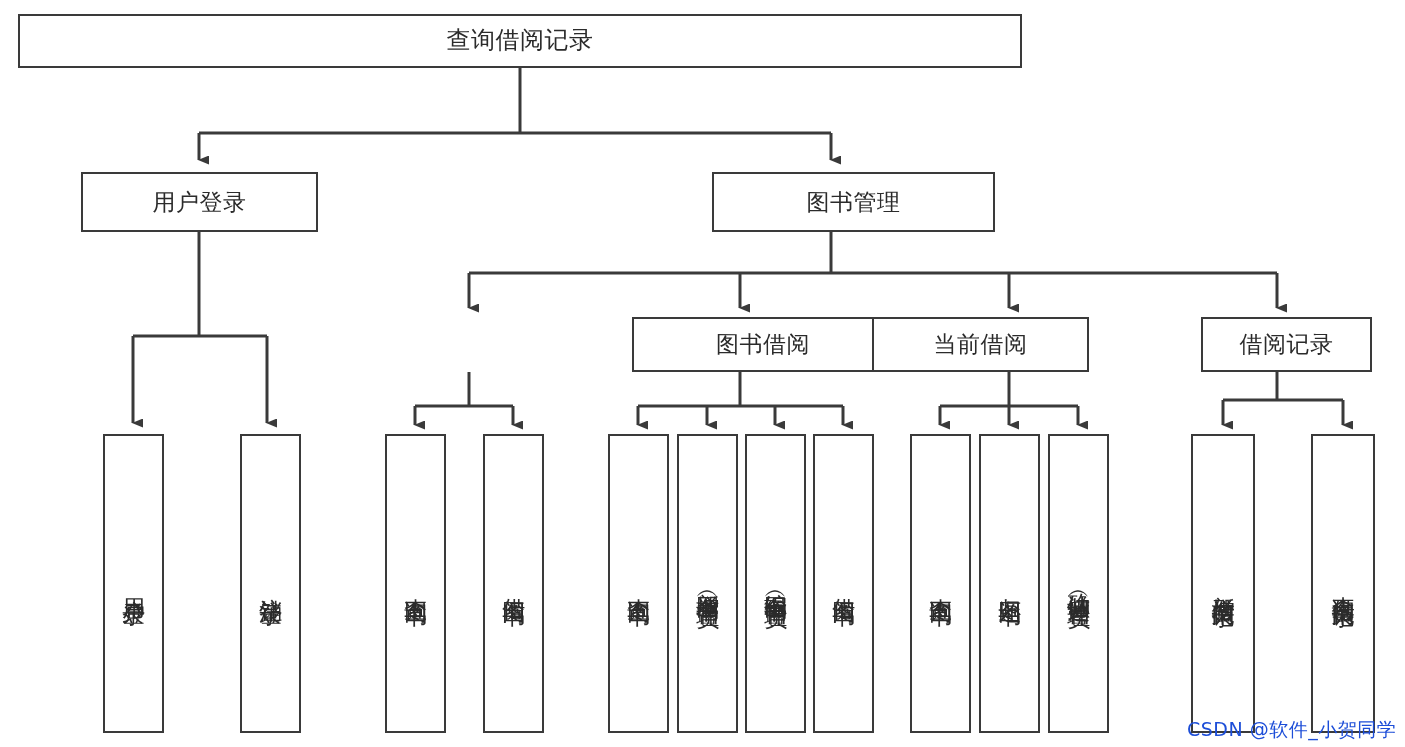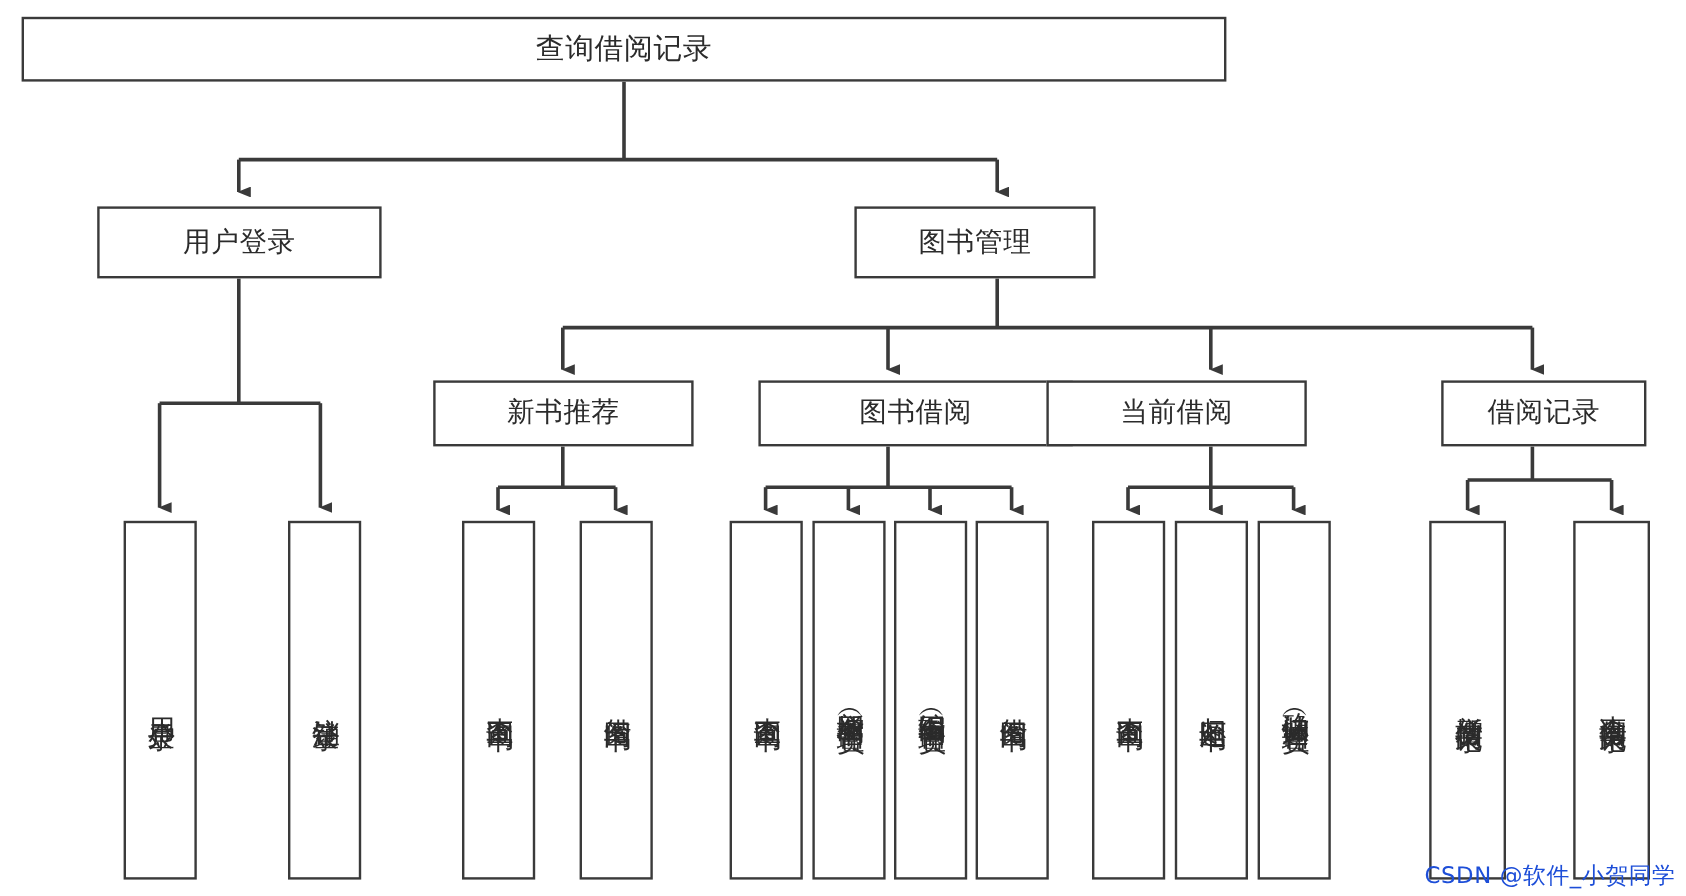--- a/index.html
+++ b/index.html
@@ -120,27 +120,24 @@
     </g>
   </svg>
 
   <div class="node-box root" style="left:18px; top:14px; width:1004px; height:54px;">
     <span class="node-label-h">查询借阅记录</span>
   </div>
 
   <div class="node-box" style="left:81px; top:172px; width:237px; height:60px;">
     <span class="node-label-h">用户登录</span>
   </div>
-  <div class="node-box" style="left:712px; top:172px; width:201px; height:60px;">
+  <div class="node-box" style="left:712px; top:172px; width:283px; height:60px;">
     <span class="node-label-h">图书管理</span>
   </div>
 
-  <div class="node-box" style="left:361px; top:317px; width:217px; height:55px;">
-    <span class="node-label-h">新书推荐</span>
-  </div>
   <div class="node-box" style="left:632px; top:317px; width:262px; height:55px;">
     <span class="node-label-h">图书借阅</span>
   </div>
   <div class="node-box" style="left:872px; top:317px; width:217px; height:55px;">
     <span class="node-label-h">当前借阅</span>
   </div>
   <div class="node-box" style="left:1201px; top:317px; width:171px; height:55px;">
     <span class="node-label-h">借阅记录</span>
   </div>
 

